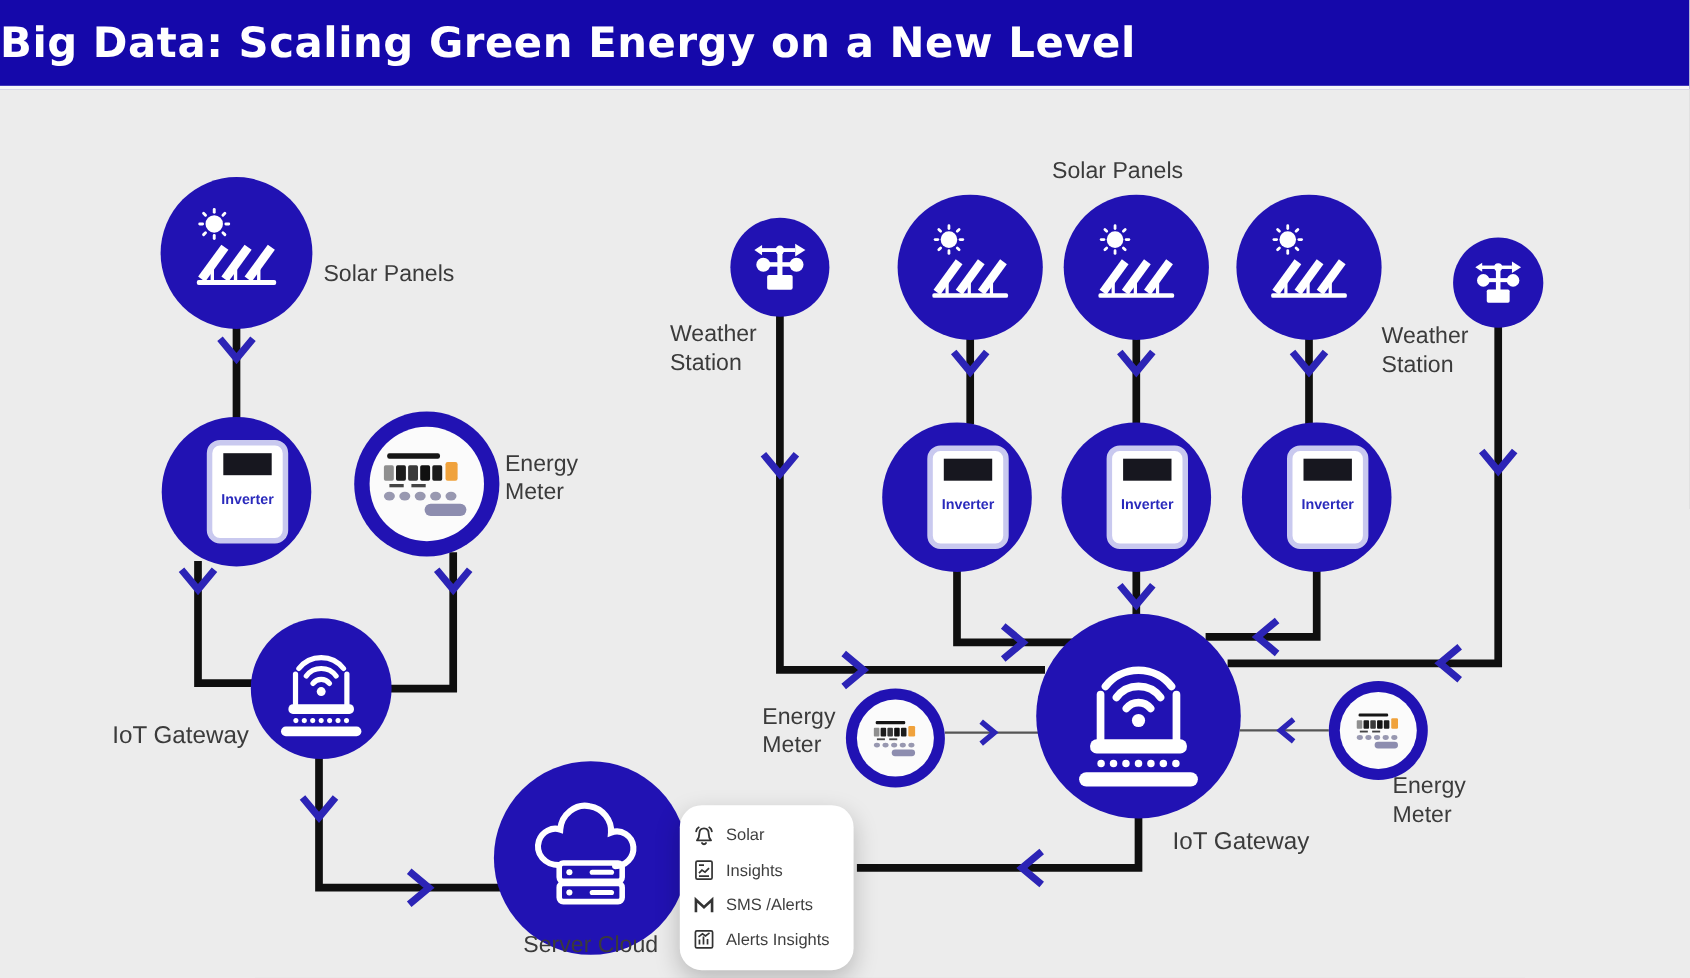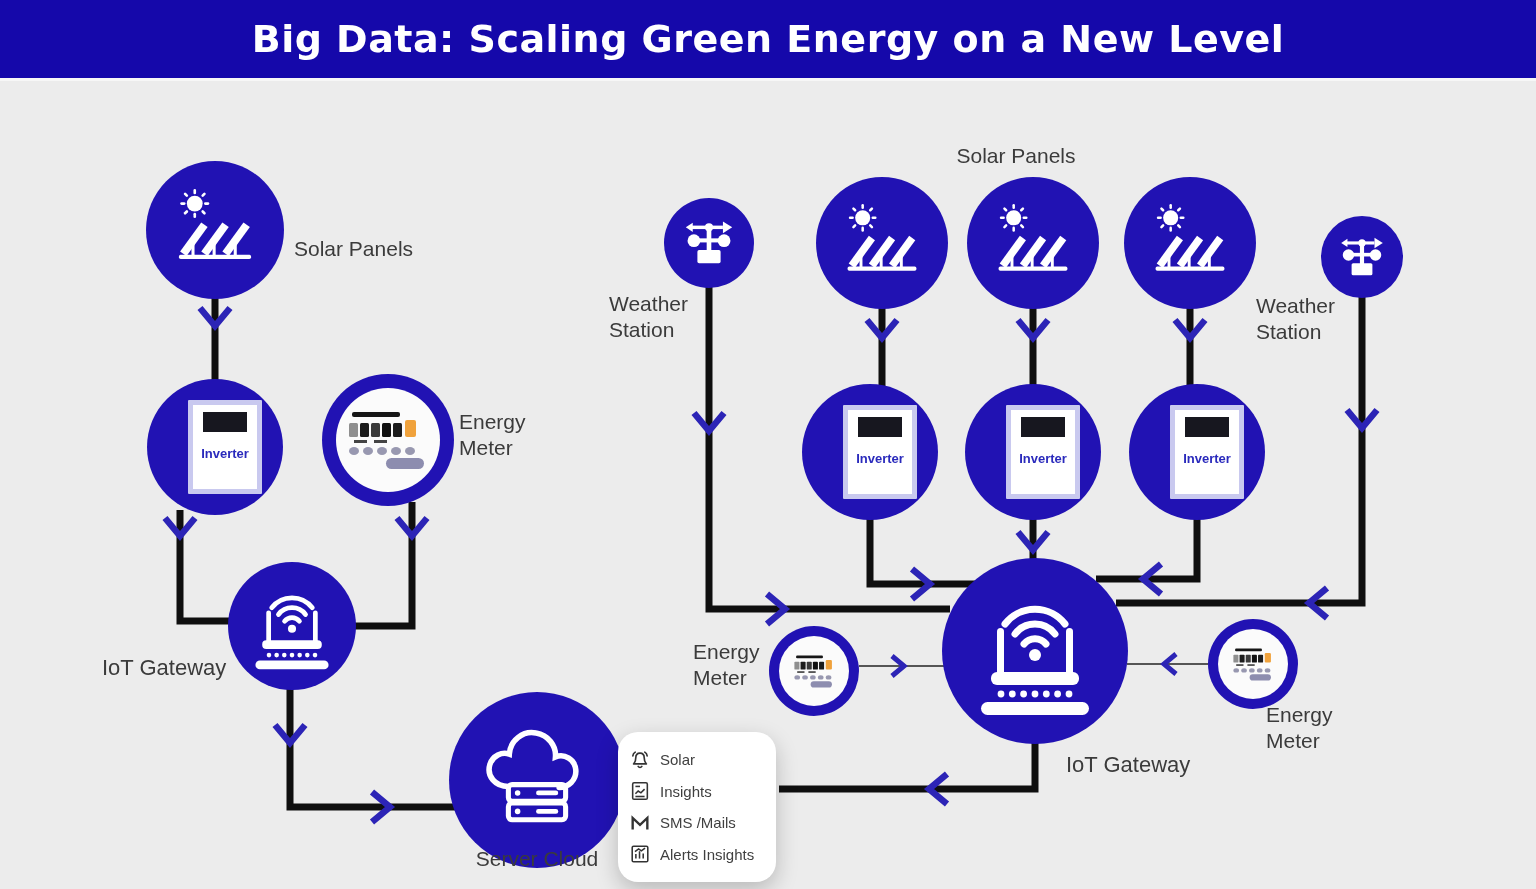--- a/index.html
+++ b/index.html
@@ -10,36 +10,36 @@
     --label-text:#3b3b3b;
     --canvas-bg:#ececec;
     --accent-orange:#f0a23c;
     --inverter-border:#c9c9ef;
   }
   html,body{margin:0;padding:0;background:#d8d8d8;}
   .stage{position:relative;width:1536px;height:889px;background:var(--canvas-bg);
          font-family:"Liberation Sans",sans-serif;overflow:hidden;}
   
   .header{position:absolute;left:0;top:0;width:100%;height:78px;background:var(--header-bg);
-          border-bottom:3px solid #f7f7f7;display:flex;align-items:center;justify-content:center;z-index:5;}
+          border-bottom:3px solid #f7f7f7;display:flex;align-items:center;justify-content:flex-start;z-index:5;}
   .header .title{color:#fff;font-family:"DejaVu Sans",sans-serif;font-weight:bold;font-size:38px;letter-spacing:.5px;}
   
   svg.wires{position:absolute;left:0;top:0;z-index:1;}
   .wire{stroke:var(--line-black);stroke-width:7;fill:none;}
   .wire-thin{stroke:#555;stroke-width:2.2;fill:none;}
   .chev{stroke:var(--arrow-blue);stroke-width:6.5;fill:none;stroke-linejoin:miter;}
   .chev-sm{stroke:var(--arrow-blue);stroke-width:5;fill:none;}
   
   .circle{position:absolute;border-radius:50%;background:var(--node-blue);z-index:2;
           display:flex;align-items:center;justify-content:center;}
   .ring-inner{position:absolute;inset:14px;background:#fbfbfb;border-radius:50%;
           display:flex;align-items:center;justify-content:center;}
   .ring-inner.sm{inset:10px;}
   
-  .inv-box{background:#fff;border:5px solid var(--inverter-border);border-radius:1px;
+  .inv-box{background:#fff;border:5px solid var(--inverter-border);border-radius:12px;
            width:64px;height:84px;display:flex;flex-direction:column;align-items:center;margin-left:20px;}
   .inv-screen{width:44px;height:20px;background:#17171f;margin-top:7px;}
   .inv-label{margin-top:14px;font-size:13px;font-weight:bold;color:#2a2abc;}
   
   .meter-gfx{display:flex;flex-direction:column;gap:3px;width:78px;}
   .m-topbar{width:48px;height:5px;background:#161616;border-radius:2px;margin-left:3px;}
   .m-digits{display:flex;align-items:flex-end;gap:2px;}
   .m-digits i{display:block;width:9px;height:14px;border-radius:1.5px;}
   .m-digits .d1{background:#8f8f8f;}.m-digits .d2{background:#1c1c1c;}
   .m-digits .d3{background:#3a3a3a;}.m-digits .d4{background:#111;}
@@ -477,21 +477,21 @@
         </svg>
       </span>
       <span class="txt">Insights</span>
     </div>
     <div class="co-item">
       <span class="ico">
         <svg width="22" height="22" viewBox="0 0 24 24" fill="none" stroke="#333" stroke-width="2.6" stroke-linecap="butt" stroke-linejoin="miter">
           <path d="M4 19 V6.5 L12 14 L20 6.5 V19"></path>
         </svg>
       </span>
-      <span class="txt">SMS /Mails</span>
+      <span class="txt">SMS /Alerts</span>
     </div>
     <div class="co-item">
       <span class="ico">
         <svg width="22" height="22" viewBox="0 0 24 24" fill="none" stroke="#333" stroke-width="1.7">
           <rect x="3.5" y="3.5" width="17" height="17" rx="1.5"></rect>
           <line x1="7.5" y1="17" x2="7.5" y2="12"></line>
           <line x1="11.5" y1="17" x2="11.5" y2="9"></line>
           <line x1="15.5" y1="17" x2="15.5" y2="11.5"></line>
           <path d="M6.5 9.5 L10.5 6.5 L13.5 8.5 L17.5 5.5"></path>
         </svg>

